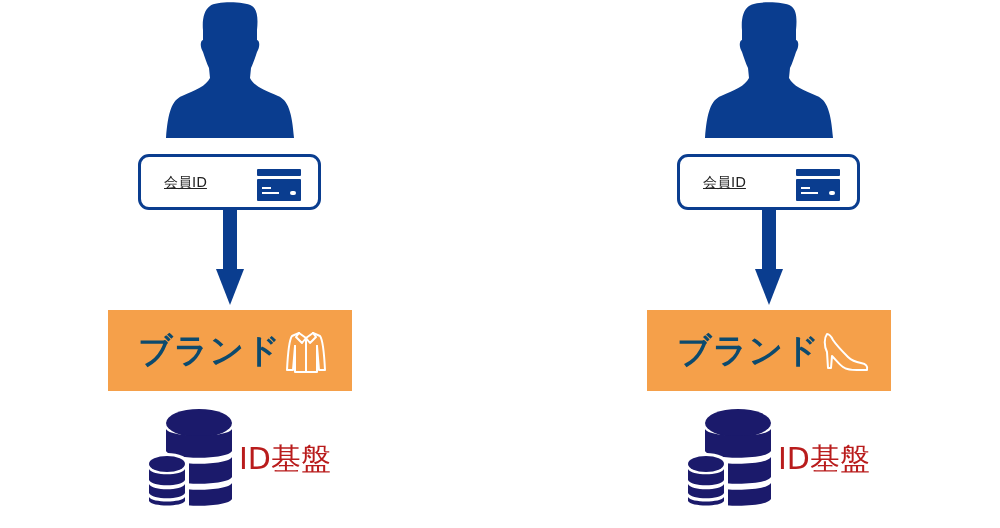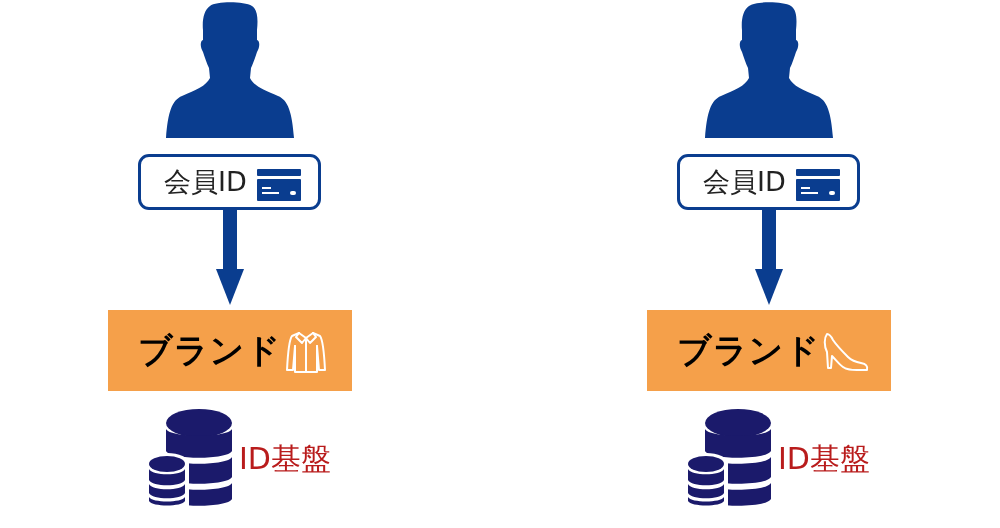--- a/index.html
+++ b/index.html
@@ -38,25 +38,26 @@
       height: 50px;
       border: 3px solid #0a3d8f;
       border-radius: 11px;
       background: #fff;
       box-sizing: content-box;
     }
     .id-label {
       position: absolute;
       left: 23px;
       top: 10px;
-      font-size: 27px;
+      font-size: 14px;
       line-height: 30px;
       color: #222222;
       letter-spacing: 0px;
       white-space: nowrap;
+      text-decoration: underline;
     }
     .card-icon {
       position: absolute;
       left: 116px;
       top: 12px;
       width: 44px;
       height: 32px;
     }
     .arrow {
       position: absolute;
@@ -72,21 +73,21 @@
       width: 244px;
       height: 81px;
       background: #f5a04a;
     }
     .brand-label {
       position: absolute;
       left: 30px;
       top: 19px;
       font-size: 34px;
       line-height: 42px;
-      color: #000000;
+      color: #0c4a6e;
       font-weight: bold;
       white-space: nowrap;
       letter-spacing: 1px;
     }
     .brand-icon {
       position: absolute;
       left: 174px;
       top: 20px;
       width: 48px;
       height: 44px;

